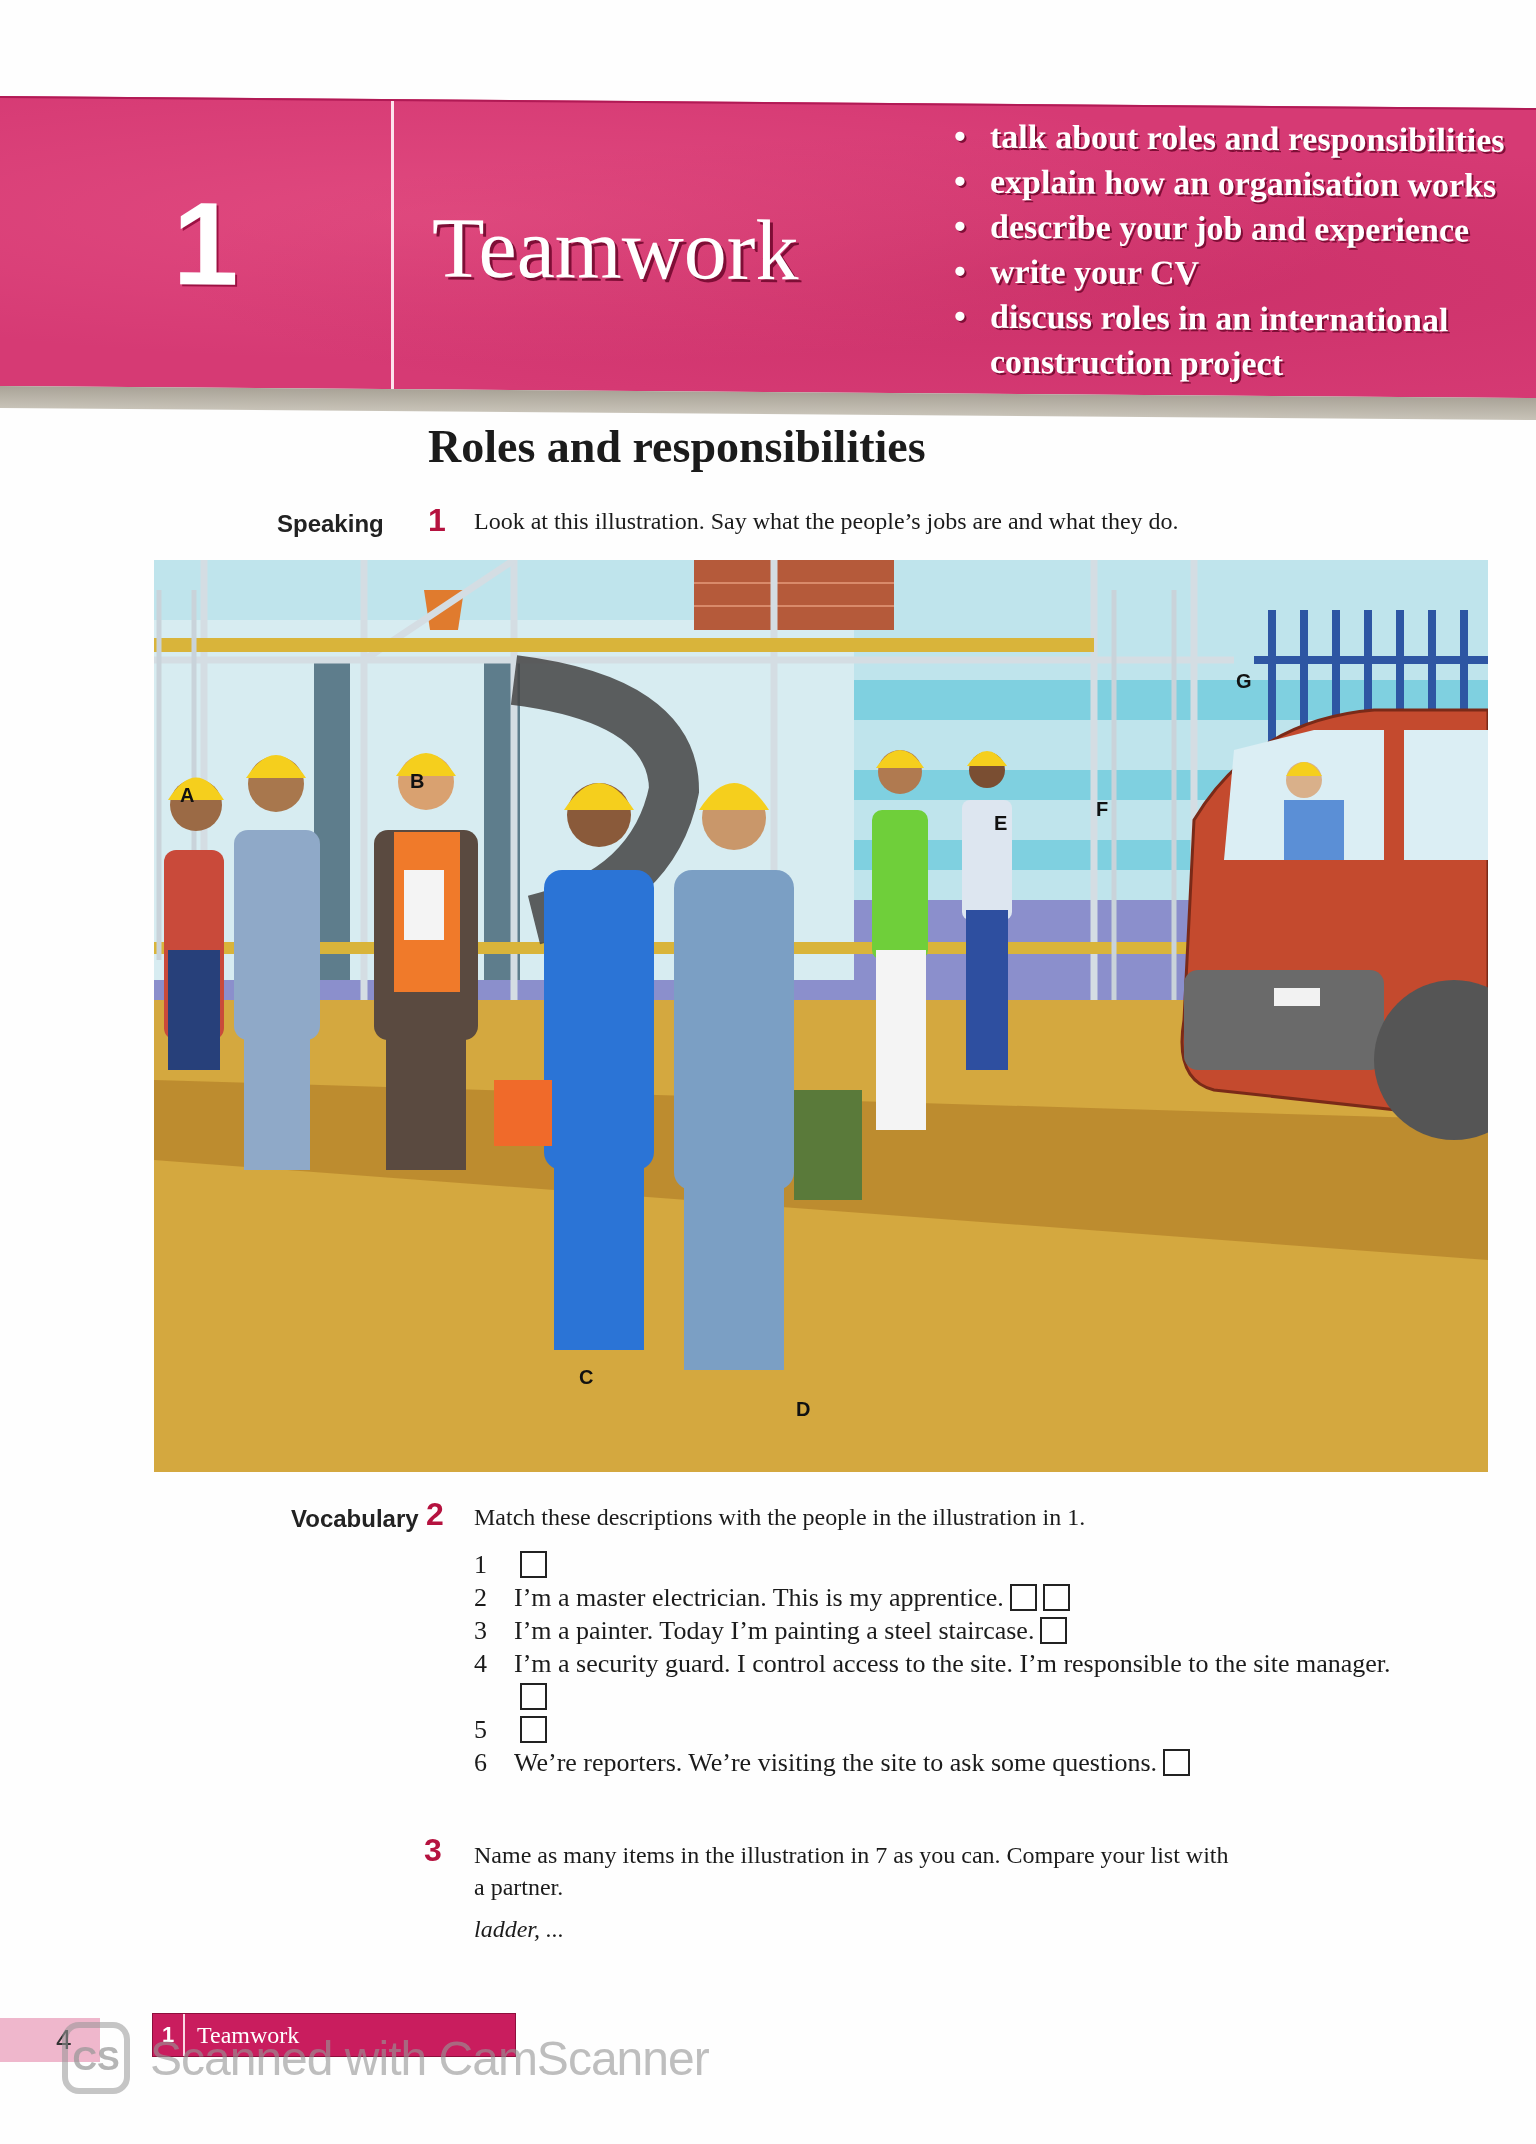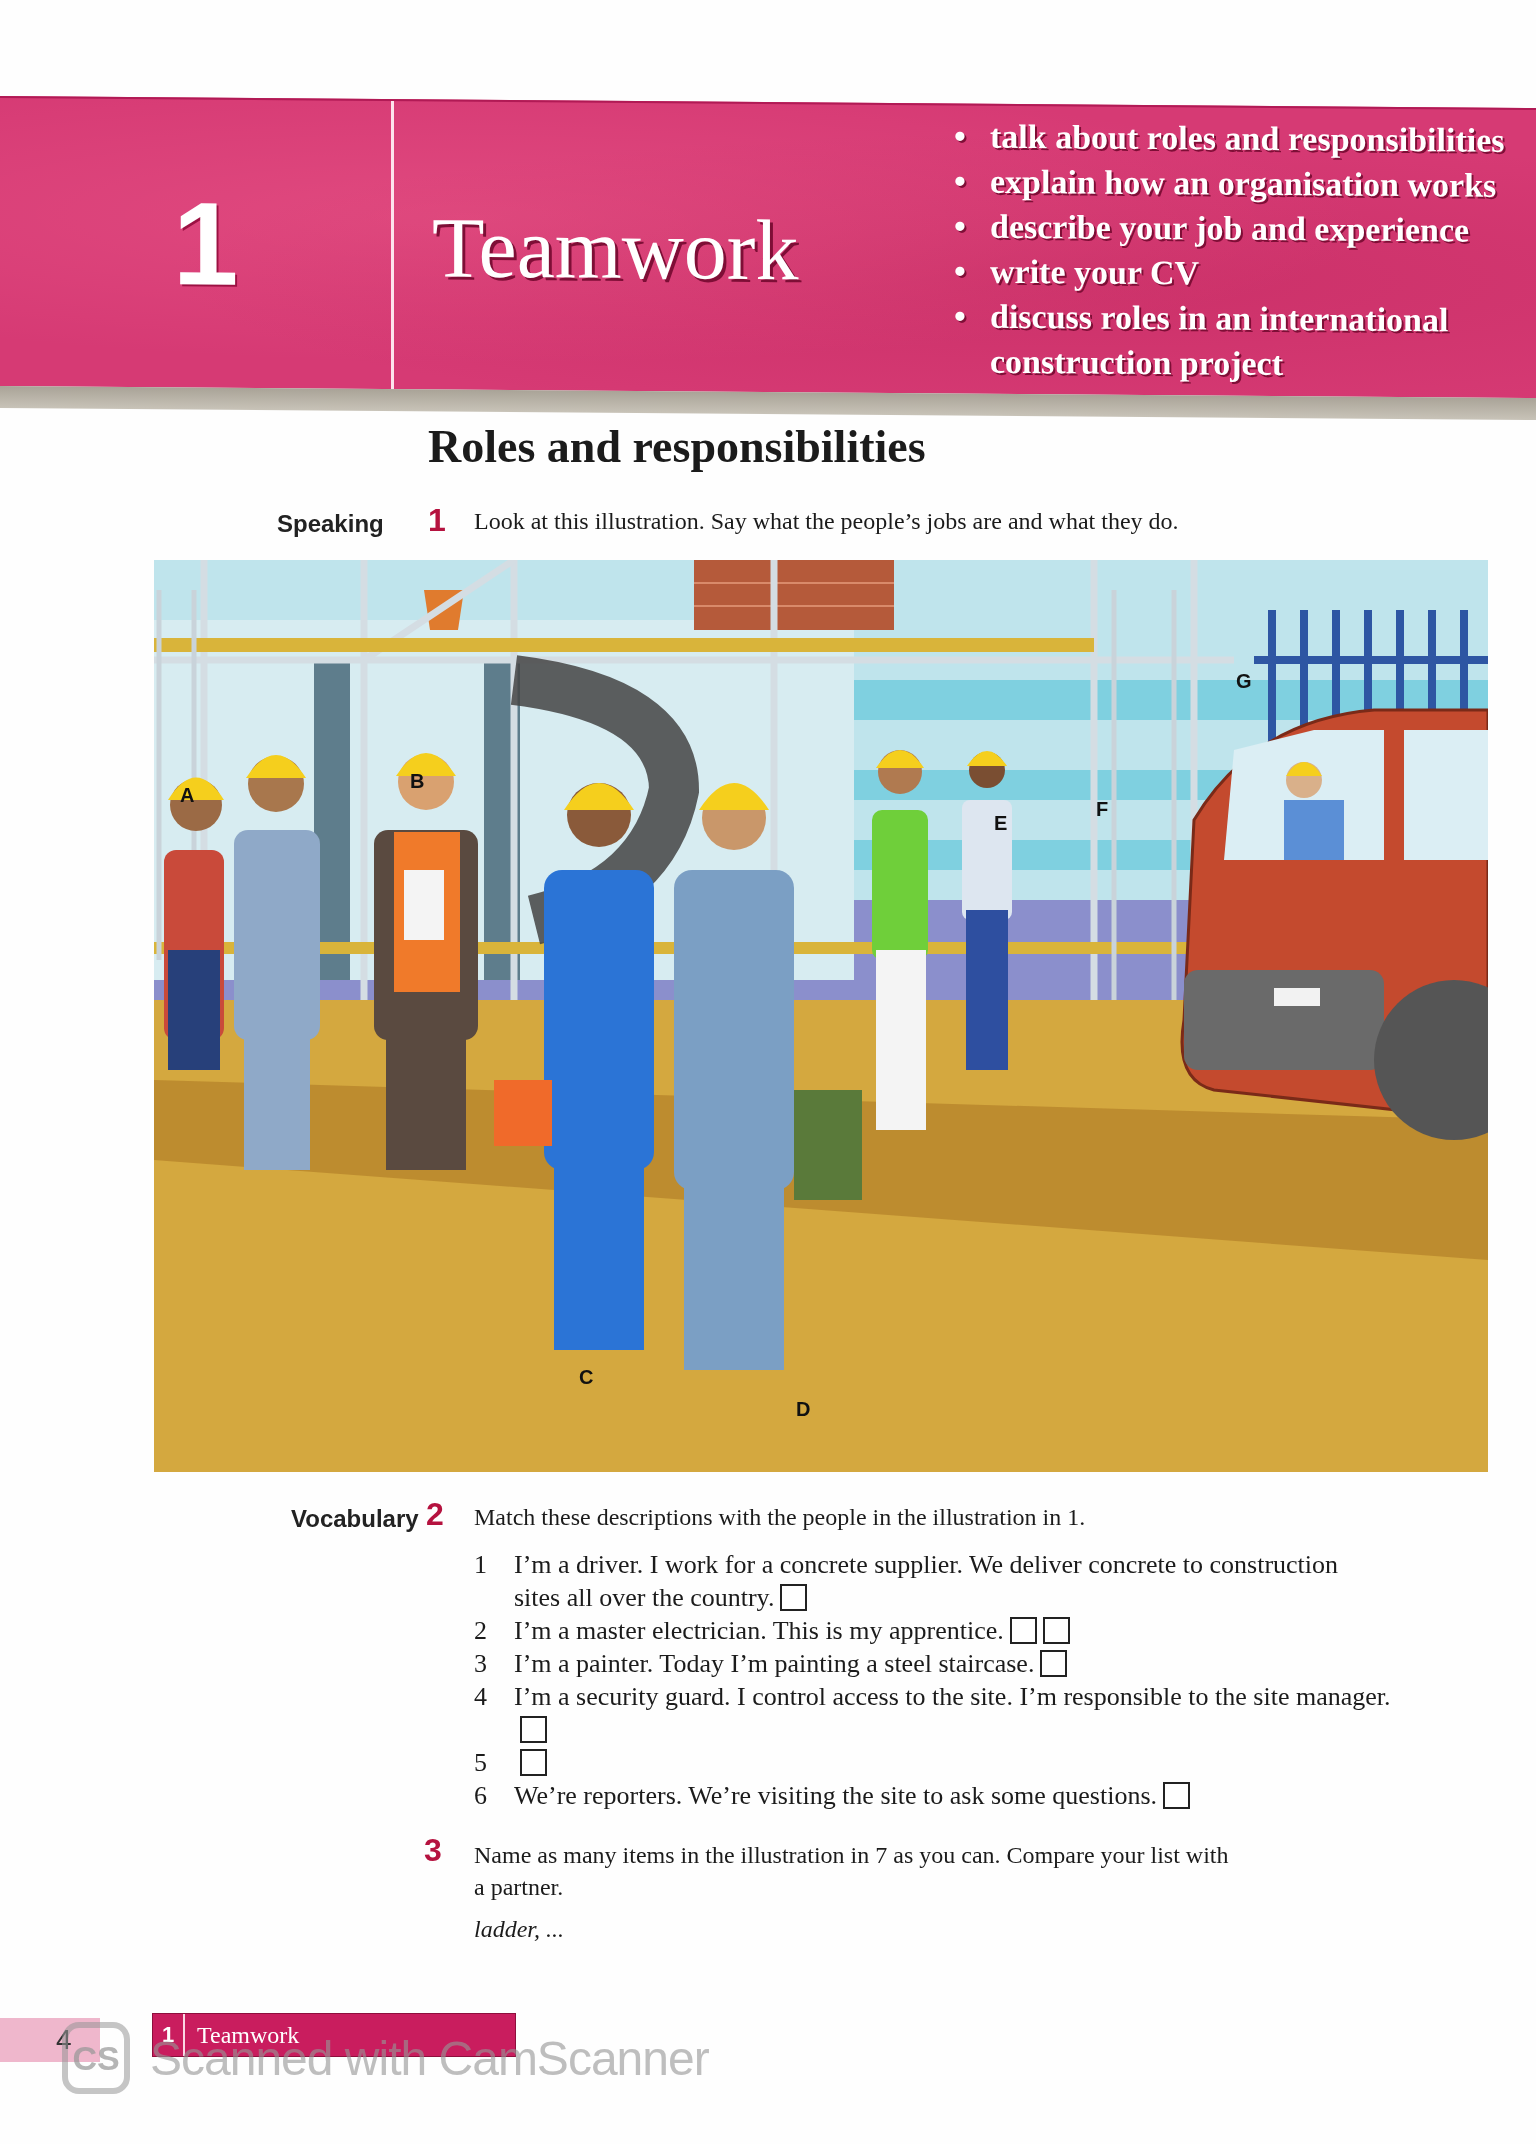--- a/index.html
+++ b/index.html
@@ -262,21 +262,21 @@
   <span class="fig-label" style="left:1082px; top:110px;">G</span>
 </div>
 
 <div class="side-label" style="left:254px; top:1505px;margin-left:37px;">Vocabulary</div>
 <div class="ex-num" style="left:426px; top:1496px;">2</div>
 <div class="ex-text" style="left:474px; top:1504px;">Match these descriptions with the people in the illustration in 1.</div>
 
 <ul class="items">
   <li style="width:880px;">
     <span class="n">1</span>
-    <span>I’m a driver. I work for a concrete supplier. We deliver concrete to construction sites all over the country.</span><span class="box"></span>
+    <span class="box"></span>
   </li>
   <li>
     <span class="n">2</span>
     <span>I’m a master electrician. This is my apprentice.</span><span class="box"></span><span class="box"></span>
   </li>
   <li>
     <span class="n">3</span>
     <span>I’m a painter. Today I’m painting a steel staircase.</span><span class="box"></span>
   </li>
   <li style="width:930px;">

